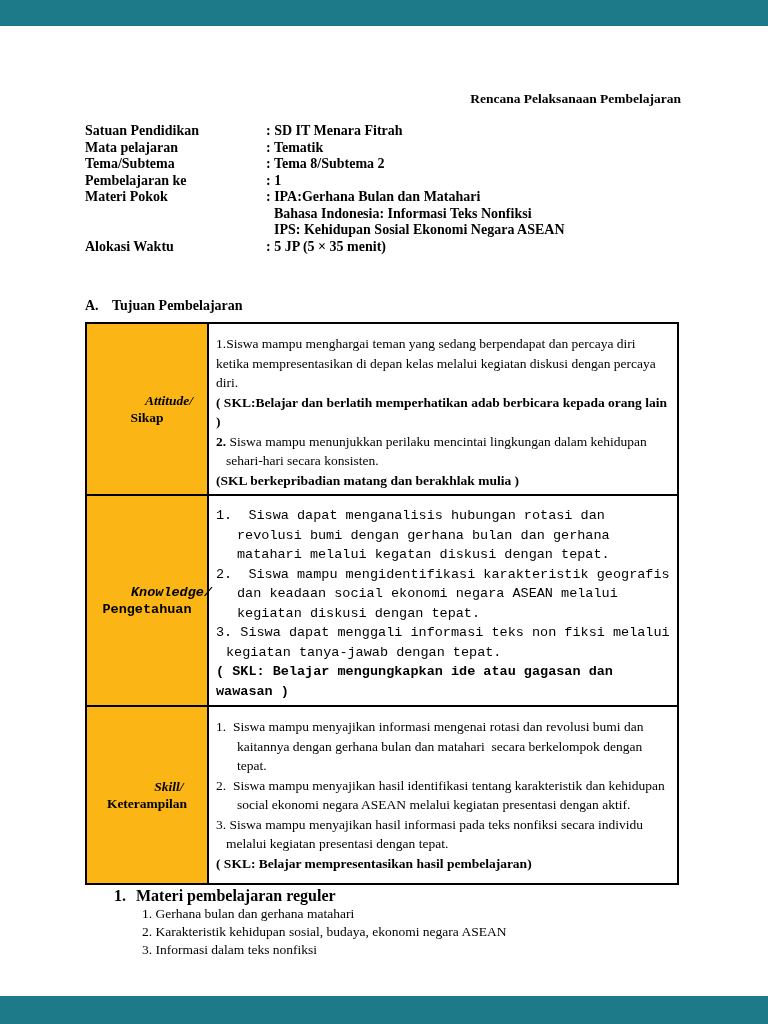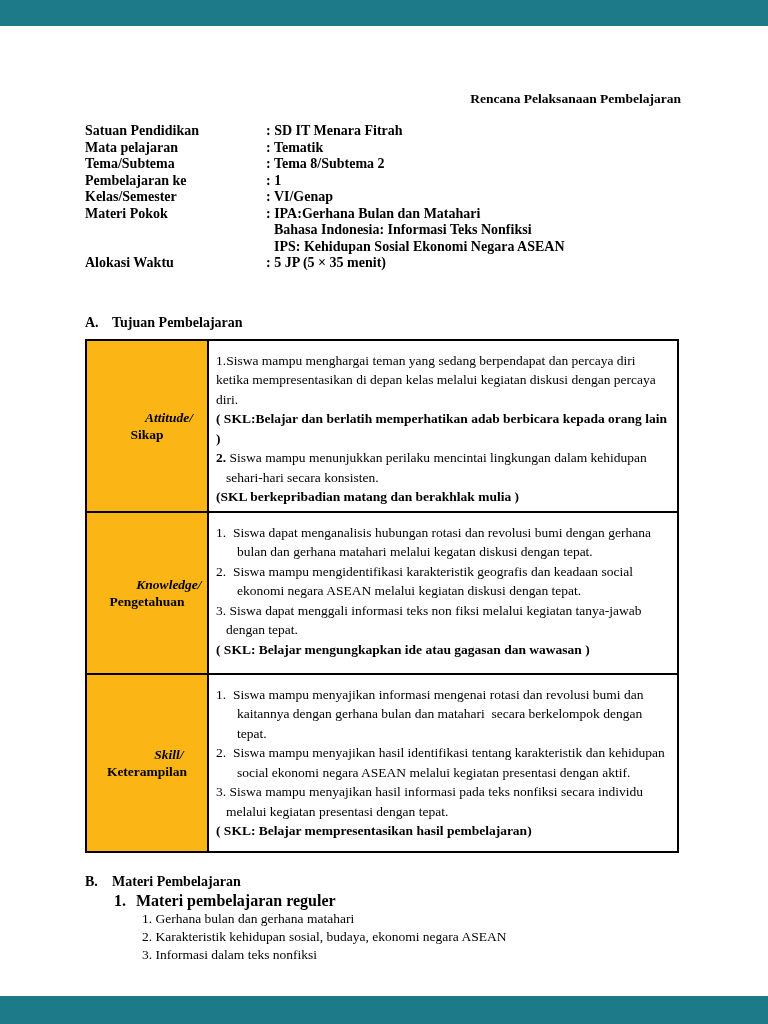--- a/index.html
+++ b/index.html
@@ -31,21 +31,21 @@
   .sec-heading .marker{display:inline-block;min-width:15px;}
   .sec-heading .sec-text{margin-left:12px;}
 
   .tbl{margin-top:8px;border-collapse:collapse;width:594px;table-layout:fixed;}
   .tbl td{border:2px solid var(--border);vertical-align:top;}
   .tbl td.cat{width:122px;background:var(--accent-cell);vertical-align:middle;
               text-align:center;font-weight:bold;font-size:13.5px;line-height:17px;}
   .cat-it{font-style:italic;padding-left:44px;}
   .tbl td.obj{padding:10px 6px 4px 7px;font-size:13.5px;line-height:19.5px;}
   .tbl tr:nth-child(1) td{height:160px;}
-  .tbl tr:nth-child(2) td{height:162px;}
+  .tbl tr:nth-child(2) td{height:162px;font-family:Liberation Mono, monospace;}
   .tbl tr:nth-child(3) td{height:178px;}
   .item{white-space:pre-wrap;}
   .item.i-hang{padding-left:21px;text-indent:-21px;}
   .item.i-hang-sm{padding-left:10px;text-indent:-10px;}
   .item .b{font-weight:bold;}
 
   .sec-heading.secb{margin-top:20px;}
   .sub-heading{margin-top:2px;margin-left:29px;font-weight:bold;font-size:16px;line-height:17px;}
   .sub-heading .sec-text{margin-left:10px;}
   .matlist{margin-top:1px;margin-left:57px;font-size:13.5px;line-height:18px;}
@@ -77,26 +77,20 @@
           <div class="hrow">
             <div class="hlabel">Tema/Subtema</div>
             <div class="hval">
               <div class="hline">: Tema 8/Subtema 2</div>
             </div>
           </div>
           <div class="hrow">
             <div class="hlabel">Pembelajaran ke</div>
             <div class="hval">
               <div class="hline">: 1</div>
-            </div>
-          </div>
-          <div class="hrow">
-            <div class="hlabel">Kelas/Semester</div>
-            <div class="hval">
-              <div class="hline">: VI/Genap</div>
             </div>
           </div>
           <div class="hrow">
             <div class="hlabel">Materi Pokok</div>
             <div class="hval">
               <div class="hline">: IPA:Gerhana Bulan dan Matahari</div>
               <div class="hextra">Bahasa Indonesia: Informasi Teks Nonfiksi</div>
               <div class="hextra">IPS: Kehidupan Sosial Ekonomi Negara ASEAN</div>
             </div>
           </div>
@@ -146,23 +140,20 @@
               <td class="obj">
                 <div class="item i-hang"><span>1.  Siswa mampu menyajikan informasi mengenai rotasi dan revolusi bumi dan kaitannya dengan gerhana bulan dan matahari  secara berkelompok dengan tepat.</span></div>
                 <div class="item i-hang"><span>2.  Siswa mampu menyajikan hasil identifikasi tentang karakteristik dan kehidupan social ekonomi negara ASEAN melalui kegiatan presentasi dengan aktif.</span></div>
                 <div class="item i-hang-sm"><span>3. Siswa mampu menyajikan hasil informasi pada teks nonfiksi secara individu melalui kegiatan presentasi dengan tepat.</span></div>
                 <div class="item i-none"><span class="b">( SKL: Belajar mempresentasikan hasil pembelajaran)</span></div>
               </td>
             </tr>
           </tbody>
       </table>
 
-      <div class="sec-heading secb">
-        <span class="marker">B.</span><span class="sec-text">Materi Pembelajaran</span>
-      </div>
 
       <div class="sub-heading">
         <span class="marker">1.</span><span class="sec-text">Materi pembelajaran reguler</span>
       </div>
 
       <div class="matlist" id="matlist">
           <div class="mitem">1. Gerhana bulan dan gerhana matahari</div>
           <div class="mitem">2. Karakteristik kehidupan sosial, budaya, ekonomi negara ASEAN</div>
           <div class="mitem">3. Informasi dalam teks nonfiksi</div>
         </div>

